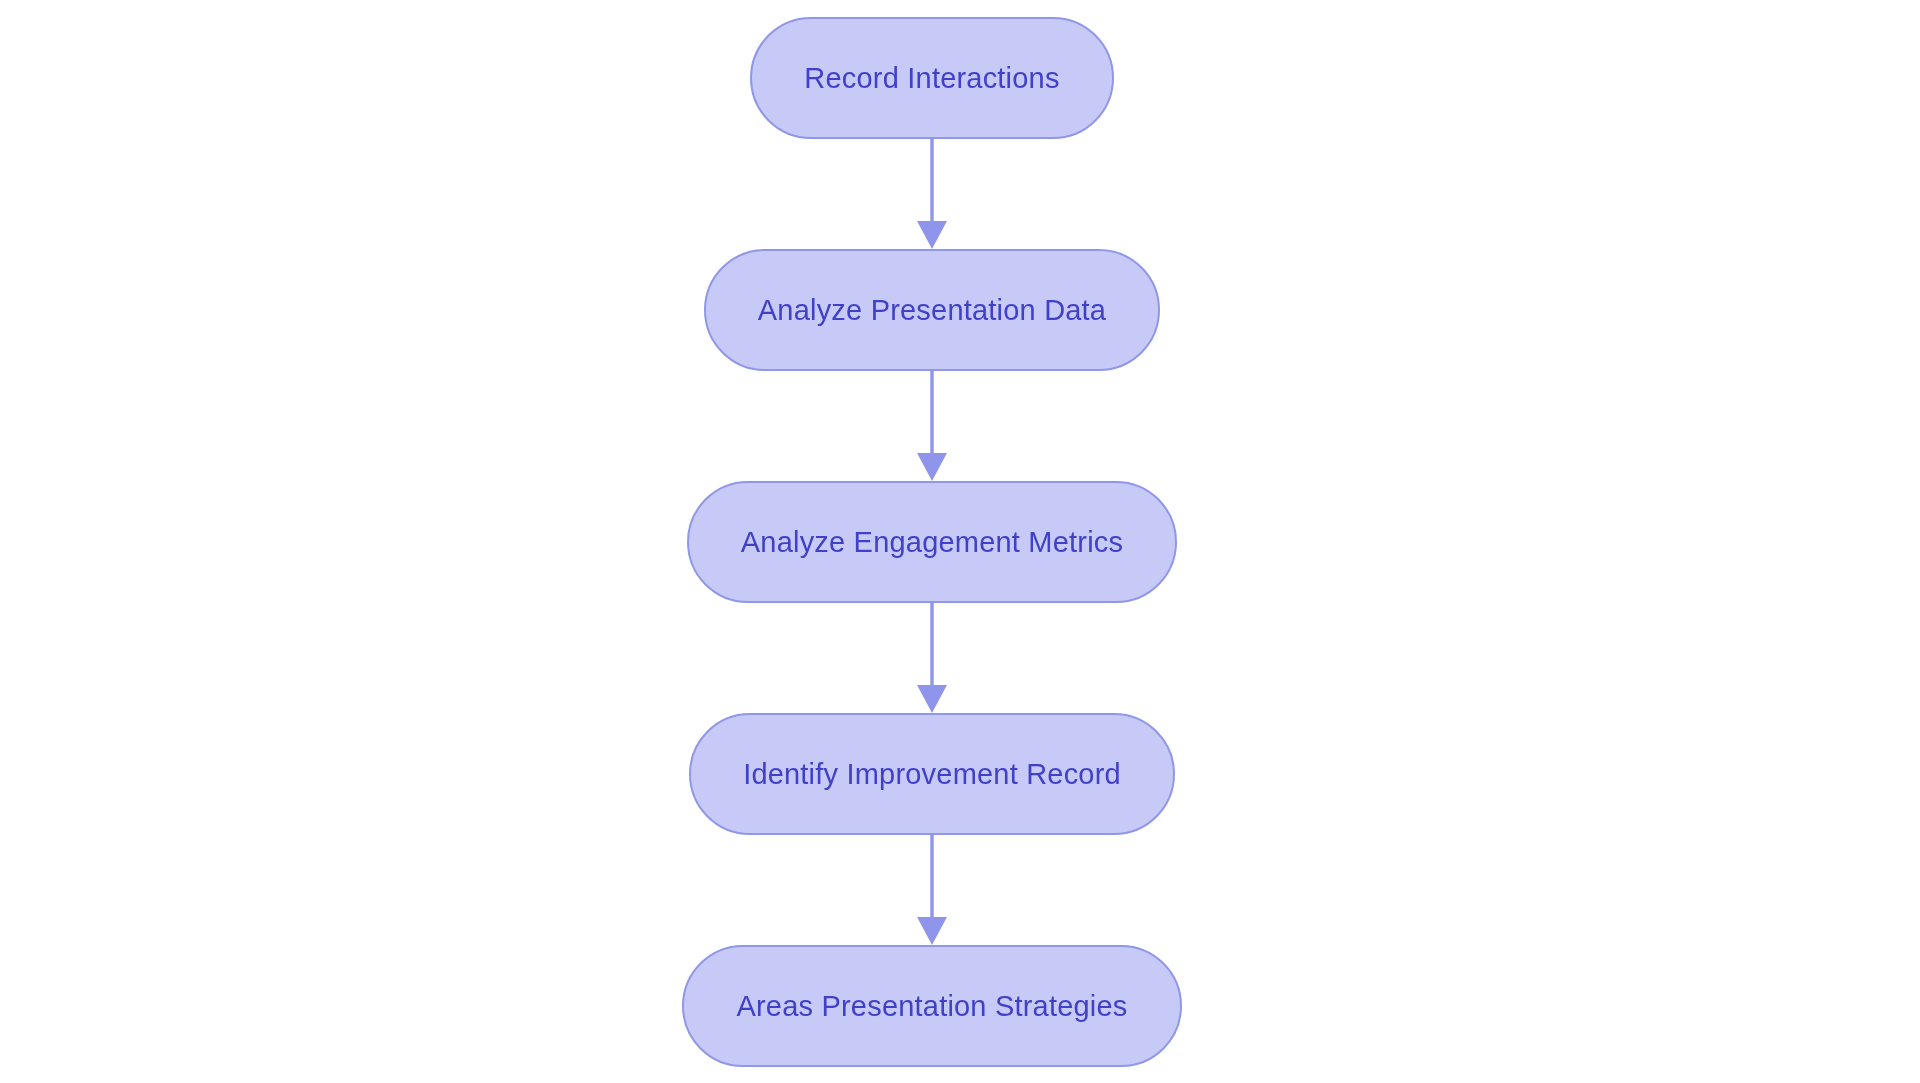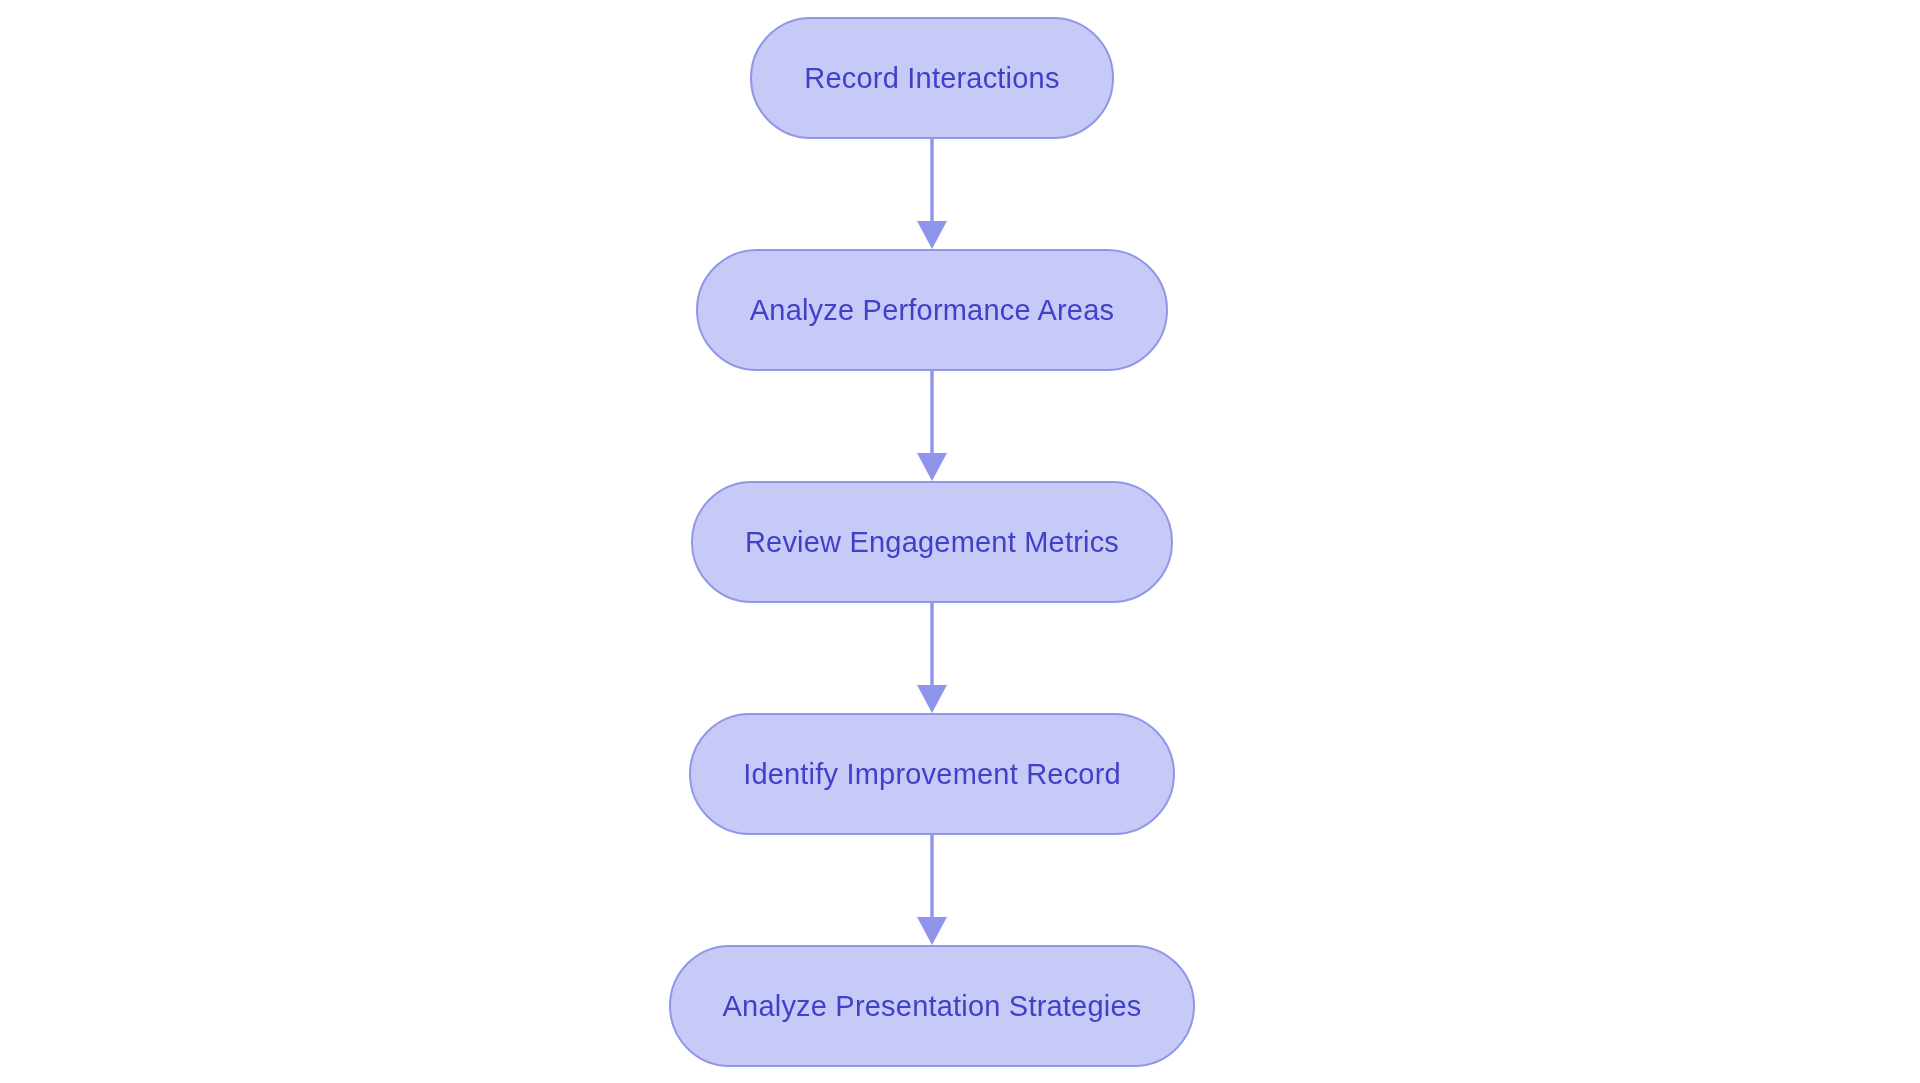--- a/index.html
+++ b/index.html
@@ -63,43 +63,43 @@
   <div class="node">
     <span class="node-label">Record Interactions</span>
   </div>
 
   <svg class="arrow" width="34" height="110" viewBox="0 0 34 110" aria-hidden="true">
     <line x1="17" y1="0" x2="17" y2="84"></line>
     <polygon points="2,82 32,82 17,110"></polygon>
   </svg>
 
   <div class="node">
-    <span class="node-label">Analyze Performance Areas</span>
+    <span class="node-label">Analyze Presentation Data</span>
   </div>
 
   <svg class="arrow" width="34" height="110" viewBox="0 0 34 110" aria-hidden="true">
     <line x1="17" y1="0" x2="17" y2="84"></line>
     <polygon points="2,82 32,82 17,110"></polygon>
   </svg>
 
   <div class="node">
-    <span class="node-label">Review Engagement Metrics</span>
+    <span class="node-label">Analyze Engagement Metrics</span>
   </div>
 
   <svg class="arrow" width="34" height="110" viewBox="0 0 34 110" aria-hidden="true">
     <line x1="17" y1="0" x2="17" y2="84"></line>
     <polygon points="2,82 32,82 17,110"></polygon>
   </svg>
 
   <div class="node">
     <span class="node-label">Identify Improvement Record</span>
   </div>
 
   <svg class="arrow" width="34" height="110" viewBox="0 0 34 110" aria-hidden="true">
     <line x1="17" y1="0" x2="17" y2="84"></line>
     <polygon points="2,82 32,82 17,110"></polygon>
   </svg>
 
   <div class="node">
-    <span class="node-label">Analyze Presentation Strategies</span>
+    <span class="node-label">Areas Presentation Strategies</span>
   </div>
 
 </div>
 
 </body></html>

